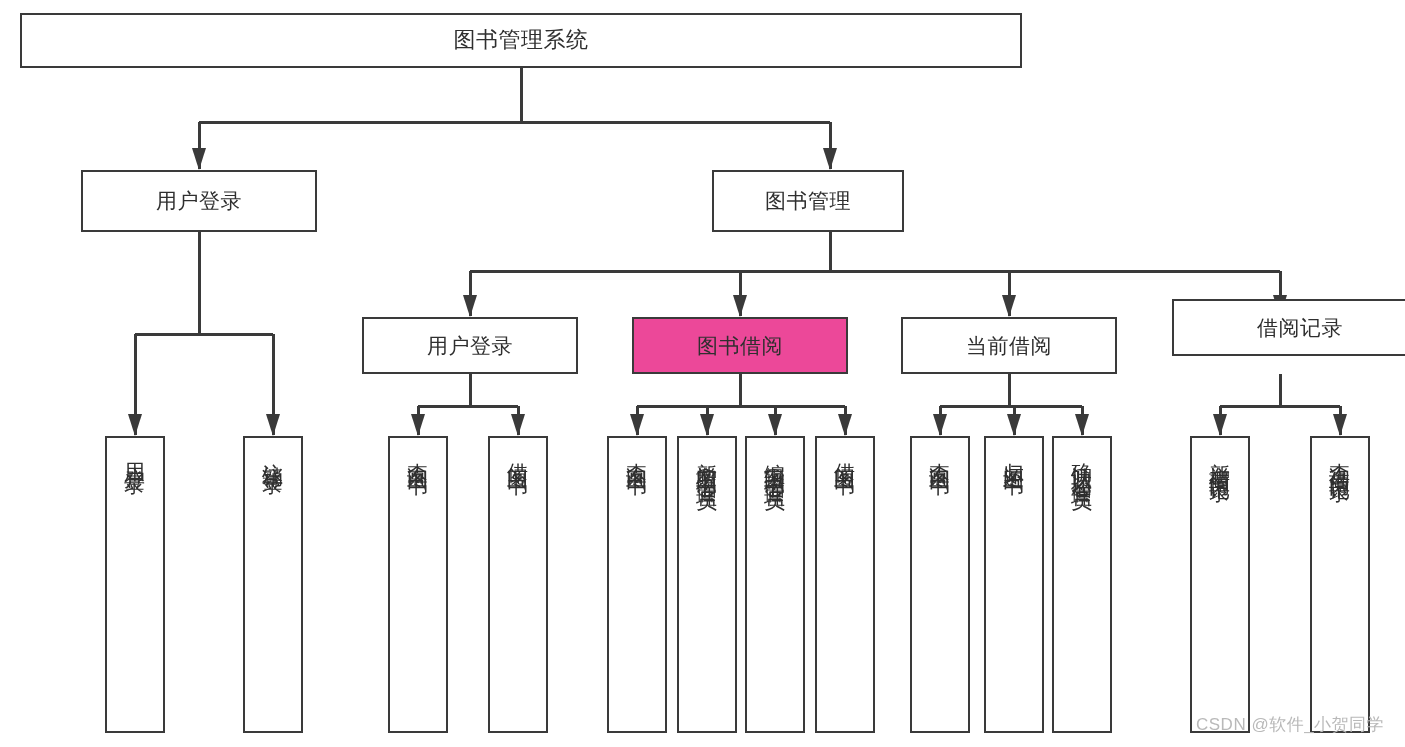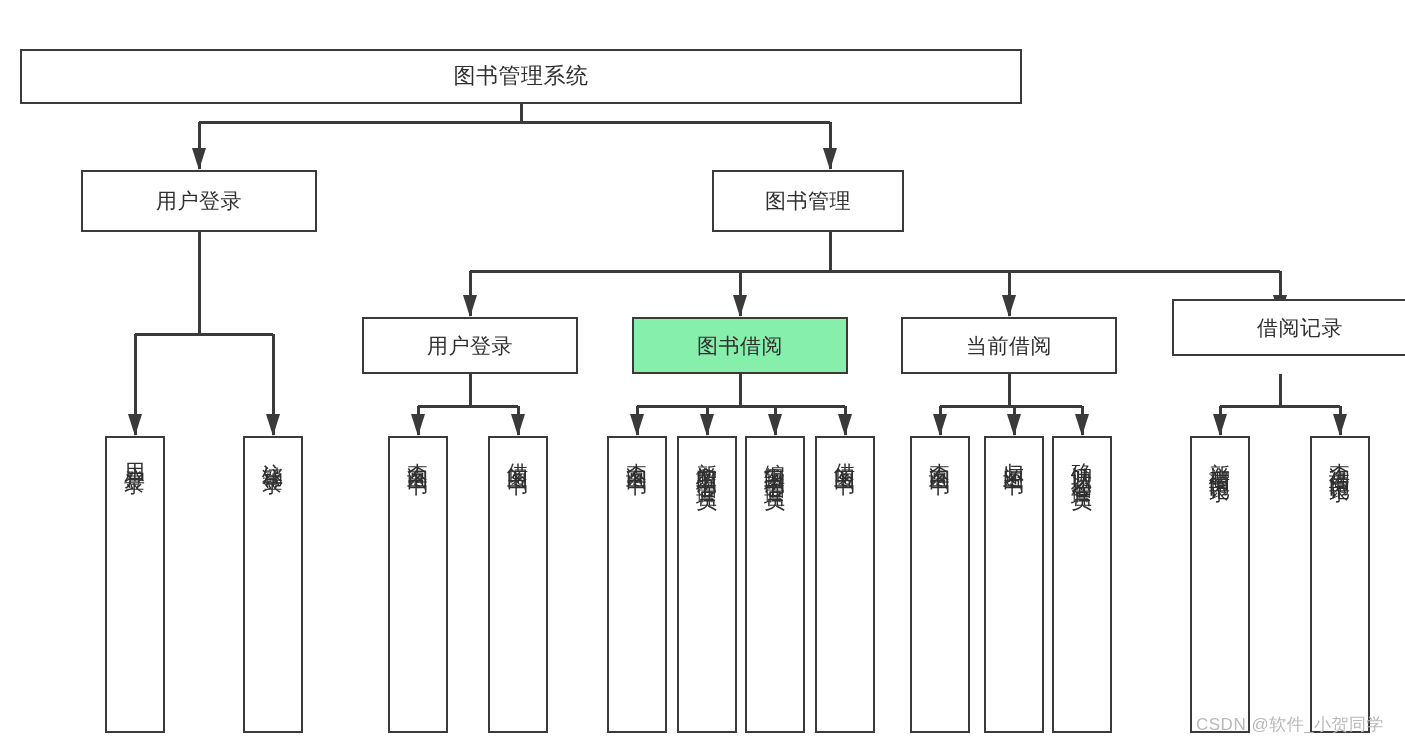--- a/index.html
+++ b/index.html
@@ -123,33 +123,33 @@
       <line x1="1082" y1="406" x2="1082" y2="435" stroke="#3a3a3a" stroke-width="3" shape-rendering="crispEdges"></line>
       <polygon points="1075,414 1089,414 1082,436" fill="#3a3a3a"></polygon>
       <line x1="1280" y1="374" x2="1280" y2="406" stroke="#3a3a3a" stroke-width="3" shape-rendering="crispEdges"></line>
       <line x1="1220" y1="406" x2="1340" y2="406" stroke="#3a3a3a" stroke-width="3" shape-rendering="crispEdges"></line>
       <line x1="1220" y1="406" x2="1220" y2="435" stroke="#3a3a3a" stroke-width="3" shape-rendering="crispEdges"></line>
       <polygon points="1213,414 1227,414 1220,436" fill="#3a3a3a"></polygon>
       <line x1="1340" y1="406" x2="1340" y2="435" stroke="#3a3a3a" stroke-width="3" shape-rendering="crispEdges"></line>
       <polygon points="1333,414 1347,414 1340,436" fill="#3a3a3a"></polygon>
     </svg>
   <div id="node-layer">
-      <div class="node horizontal root" style="left: 20px; top: 13px; width: 1002px; height: 55px; border-color: rgb(58, 58, 58); background: rgb(255, 255, 255); margin-top: 36px;">
+      <div class="node horizontal root" style="left: 20px; top: 13px; width: 1002px; height: 55px; border-color: rgb(58, 58, 58); background: rgb(255, 255, 255);">
         <span class="label" style="color: rgb(47, 47, 47);">图书管理系统</span>
       </div>
       <div class="node horizontal" style="left: 81px; top: 170px; width: 236px; height: 62px; border-color: rgb(58, 58, 58); background: rgb(255, 255, 255);">
         <span class="label" style="color: rgb(47, 47, 47);">用户登录</span>
       </div>
       <div class="node horizontal" style="left: 712px; top: 170px; width: 192px; height: 62px; border-color: rgb(58, 58, 58); background: rgb(255, 255, 255);">
         <span class="label" style="color: rgb(47, 47, 47);">图书管理</span>
       </div>
       <div class="node horizontal" style="left: 362px; top: 317px; width: 216px; height: 57px; border-color: rgb(58, 58, 58); background: rgb(255, 255, 255);">
         <span class="label" style="color: rgb(47, 47, 47);">用户登录</span>
       </div>
-      <div class="node horizontal" style="left: 632px; top: 317px; width: 216px; height: 57px; border-color: rgb(58, 58, 58); background: #86efac;">
+      <div class="node horizontal" style="left: 632px; top: 317px; width: 216px; height: 57px; border-color: rgb(58, 58, 58); background: #ec4899;">
         <span class="label" style="color: rgb(47, 47, 47);">图书借阅</span>
       </div>
       <div class="node horizontal" style="left: 901px; top: 317px; width: 216px; height: 57px; border-color: rgb(58, 58, 58); background: rgb(255, 255, 255);">
         <span class="label" style="color: rgb(47, 47, 47);">当前借阅</span>
       </div>
       <div class="node horizontal" style="left: 1172px; top: 299px; width: 256px; height: 57px; border-color: rgb(58, 58, 58); background: rgb(255, 255, 255);">
         <span class="label" style="color: rgb(47, 47, 47);">借阅记录</span>
       </div>
       <div class="node vertical" style="left: 105px; top: 436px; width: 60px; height: 297px; border-color: rgb(58, 58, 58); background: rgb(255, 255, 255);">
         <span class="label" style="color: rgb(47, 47, 47);">用户登录</span>

